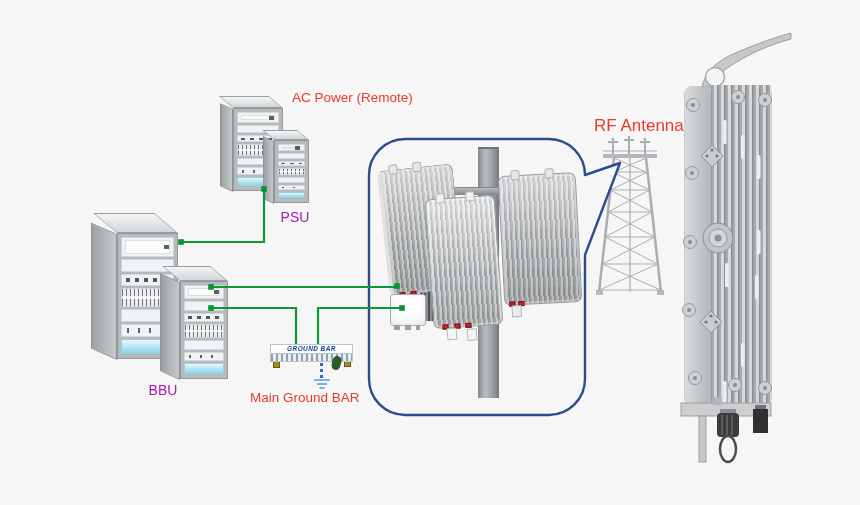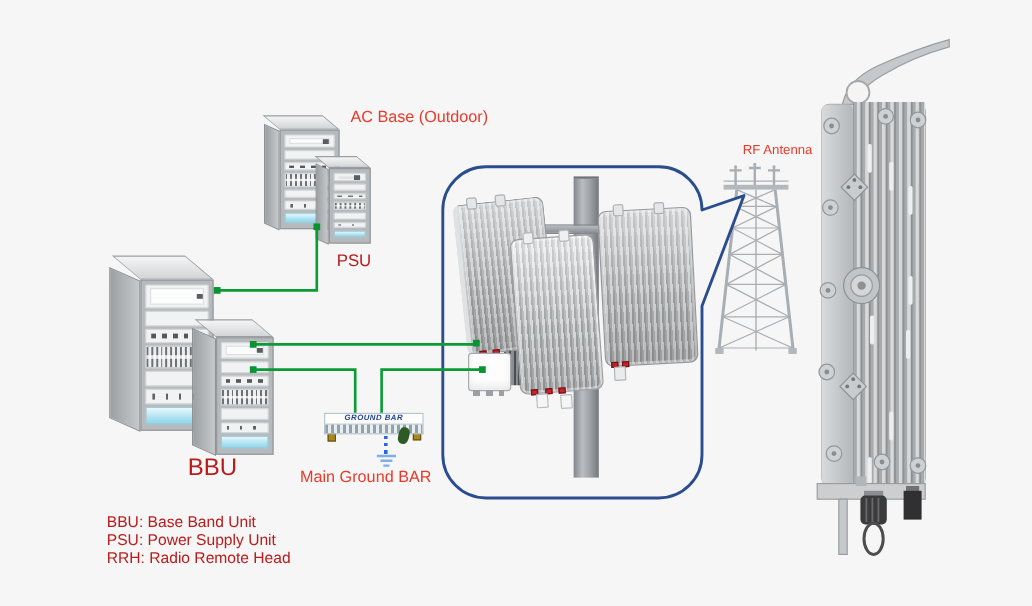--- a/index.html
+++ b/index.html
@@ -25,21 +25,21 @@
   .s-comb{flex:1.55;background:repeating-linear-gradient(90deg,#6e7275 0 1.5px,#eceeef 1.5px 4px);}
   .s-comb::after{content:"";position:absolute;left:0;right:0;top:42%;height:18%;background:rgba(255,255,255,.78);}
   .s-ticks{flex:1;}
   .s-ticks::after{content:"";position:absolute;left:10%;right:10%;top:30%;height:40%;
     background:repeating-linear-gradient(90deg,#606467 0 2px,transparent 2px 11px);}
   .s-cyan{flex:1.15;background:linear-gradient(180deg,#e9f7fb,#a5dff0 70%,#8fd6ea);border-color:#9fcbd9;}
 
   
   .lbl{position:absolute;font-size:13.5px;line-height:15px;white-space:nowrap;}
   .lbl.red{color:#e93a2a;}
-  .lbl.blue{color:#b91c1c;}
+  .lbl.blue{color:#a21caf;}
   .center{text-align:center;}
 
   
   .pole{position:absolute;left:478px;top:147px;width:21px;height:251px;z-index:3;
     background:linear-gradient(90deg,#83878c,#b9bdc2 35%,#9ea2a7 65%,#74787d);border-top:2px solid #6f7377;box-sizing:border-box;}
   .crossbar{position:absolute;left:444px;top:187px;width:92px;height:8px;z-index:4;
     background:linear-gradient(180deg,#b9bdc2,#8b8f94);border:1px solid #83878c;box-sizing:border-box;}
   .rrh{position:absolute;border:1px solid #9da0a3;border-radius:7px;box-sizing:border-box;
     background:linear-gradient(180deg,rgba(255,255,255,.45),rgba(0,0,0,.07) 60%,rgba(0,0,0,.16)),
       repeating-linear-gradient(90deg,#bfc2c4 0 1.5px,#e6e8ea 1.5px 3.5px,#a9acae 3.5px 5px);
@@ -300,26 +300,21 @@
     <rect x="34" y="391" width="7" height="46" fill="#c6c9cb" stroke="#9b9ea1"></rect>
     <rect x="55" y="384" width="16" height="5" fill="#8b8e91"></rect>
     <rect x="52" y="388" width="22" height="24" rx="4" fill="#3b3b3d"></rect>
     <path d="M57,390 V410 M62,390 V410 M67,390 V410" stroke="#6a6a6c" stroke-width="1.5"></path>
     <ellipse cx="63" cy="424" rx="8" ry="13" fill="none" stroke="#4d4d4f" stroke-width="2.5"></ellipse>
     <rect x="90" y="380" width="11" height="5" fill="#707375"></rect>
     <rect x="88" y="384" width="15" height="24" fill="#303032"></rect>
   </svg>
 
   <div class="lbl red z40" style="left:292px;top:90px">
-    <div>AC Base (Outdoor)</div>
+    <div>AC Power (Remote)</div>
   </div>
   <div class="lbl blue center z40" style="left:272px;top:210px;width:46px;font-size:14px">PSU</div>
-  <div class="lbl blue center z40" style="left:148px;top:383px;width:58px;font-size:20px">BBU</div>
-  <div class="lbl red center z40" style="left:612px;top:118px;width:72px;font-size:11px">RF Antenna</div>
+  <div class="lbl blue center z40" style="left:134px;top:383px;width:58px;font-size:14px">BBU</div>
+  <div class="lbl red center z40" style="left:594px;top:118px;width:72px;font-size:17px">RF Antenna</div>
   <div class="lbl red center z40" style="left:250px;top:390px;width:104px">Main Ground BAR</div>
 
-  <div class="lbl blue z40" style="left:89px;top:427px;font-size:13px;line-height:15px">
-    <div>BBU: Base Band Unit</div>
-    <div>PSU: Power Supply Unit</div>
-    <div>RRH: Radio Remote Head</div>
-  </div>
 
 </div>
 
 </body></html>

